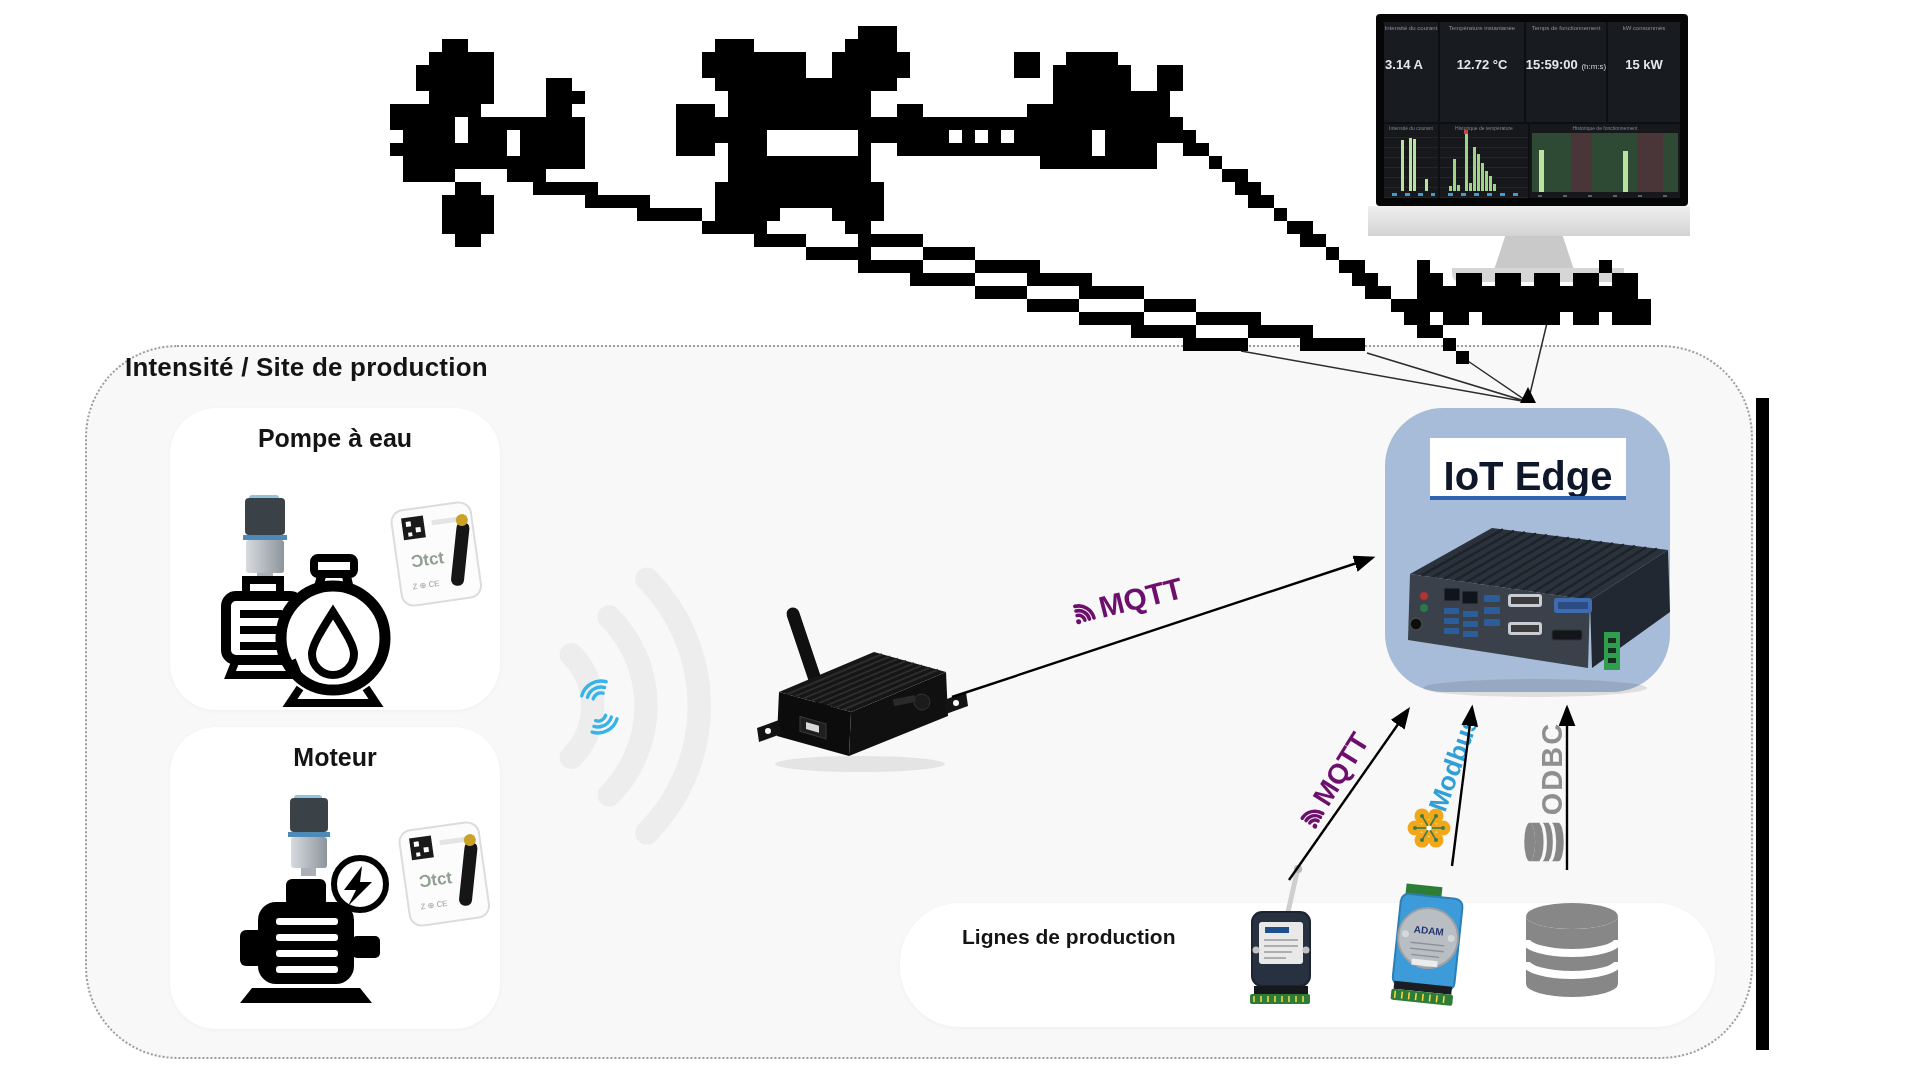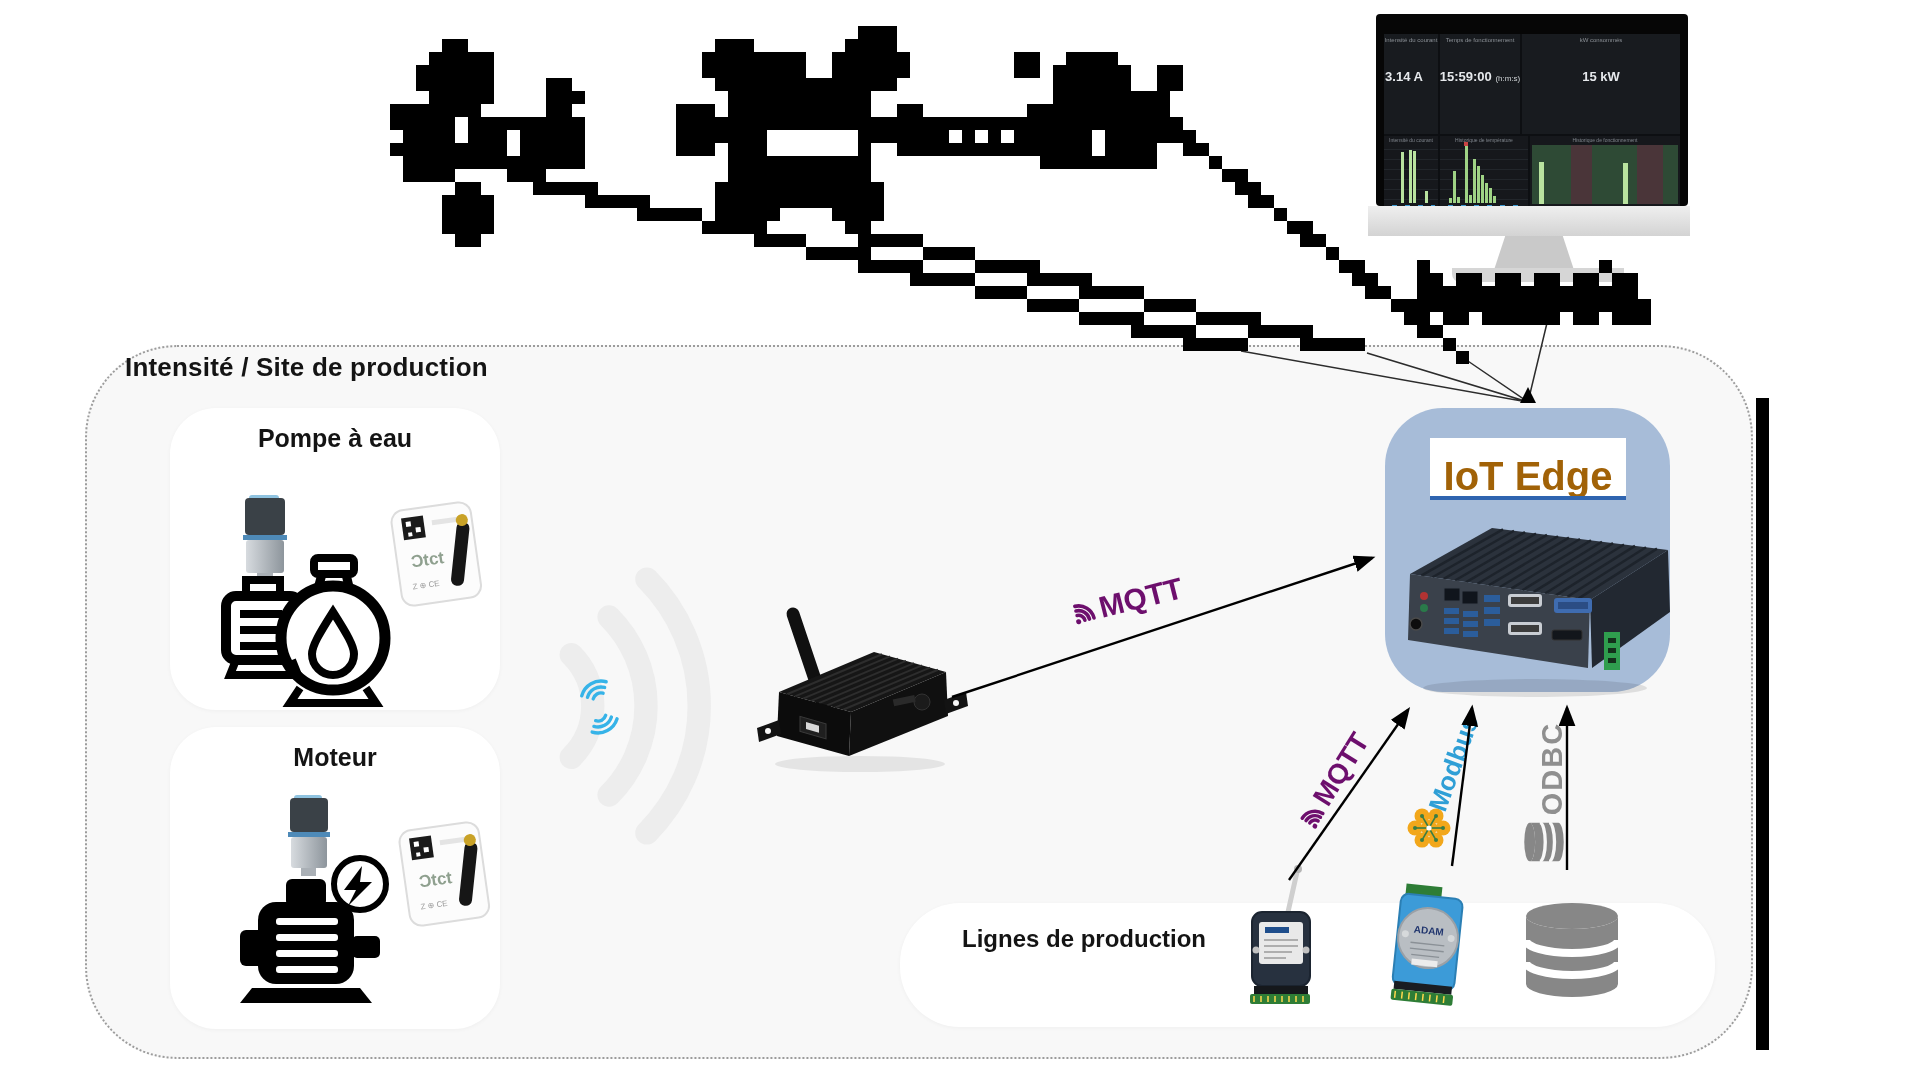--- a/index.html
+++ b/index.html
@@ -10,45 +10,45 @@
     border:2px dotted #9c9c9c;border-radius:92px;box-sizing:border-box;}
   #building-label{left:125px;top:352px;font-size:26px;font-weight:800;color:#141414;letter-spacing:.2px;}
   #shadow-bar{left:1756px;top:398px;width:13px;height:652px;background:#000;}
   
   .card{background:#fff;border-radius:46px;box-shadow:0 1px 4px rgba(0,0,0,.04);}
   #pump-card{left:170px;top:408px;width:330px;height:302px;}
   #motor-card{left:170px;top:727px;width:330px;height:302px;}
   #production-card{left:900px;top:903px;width:815px;height:124px;border-radius:60px;}
   .card-title{position:absolute;left:0;right:0;top:16px;text-align:center;
     font-size:25px;font-weight:800;color:#141414;}
-  #production-title{position:absolute;left:62px;top:22px;font-size:24px;font-weight:800;color:#141414;text-align:center;}
+  #production-title{position:absolute;left:62px;top:22px;font-size:21px;font-weight:800;color:#141414;text-align:center;}
   
   #lorawan{left:556px;top:683px;font-size:40px;font-weight:800;white-space:nowrap;}
   #lorawan .gray{color:#6d6e71;letter-spacing:-1px;}
   #lorawan .blue{color:#36b3e8;font-style:italic;letter-spacing:-1px;}
   #lorawan sup{font-size:12px;color:#9a9a9a;}
   
   #iotedge-box{left:1385px;top:408px;width:285px;height:284px;background:#a7bcd8;border-radius:58px;}
   #iotedge-band{position:absolute;left:45px;top:30px;width:196px;height:60px;background:#fff;
     display:flex;align-items:center;justify-content:center;}
-  #iotedge-title{font-size:40px;font-weight:800;color:#a16207;font-stretch:condensed;margin-top:16px;}
+  #iotedge-title{font-size:40px;font-weight:800;color:#0f172a;font-stretch:condensed;margin-top:16px;}
   #iotedge-underline{position:absolute;left:45px;top:88px;width:196px;height:4px;background:#2e64b0;}
   
   .proto{display:flex;align-items:center;gap:3px;white-space:nowrap;}
   #mqtt-upper{left:1058px;top:584px;transform:rotate(-14deg);}
   #mqtt-lower{left:1272px;top:768px;transform:rotate(-58deg);}
   .mqtt-text{font-size:30px;font-weight:900;color:#6d0f6d;letter-spacing:0;}
   #modbus-label{left:1398px;top:748px;width:112px;text-align:center;transform:rotate(-70deg);
     font-size:26px;font-weight:800;color:#2f9fd6;}
   #odbc-label{left:1496px;top:752px;width:112px;text-align:center;transform:rotate(-90deg);
     font-size:29px;font-weight:800;color:#8f8f8f;letter-spacing:2px;}
   
   #monitor-bezel{left:1376px;top:14px;width:312px;height:192px;background:#060606;border-radius:4px;}
   #monitor-screen{position:absolute;left:8px;top:8px;width:296px;height:176px;background:#0d0f12;
-    display:flex;flex-direction:column;gap:2px;margin-top:12px;}
+    display:flex;flex-direction:column;gap:2px;}
   .mrow{display:flex;gap:2px;}
   .mrow1{height:100px;}
   .mrow2{flex:1;}
   .stat{background:#181b1f;display:flex;flex-direction:column;align-items:center;overflow:hidden;}
   .stat .t{font-size:6px;color:#8b9096;margin-top:3px;white-space:nowrap;}
   .stat .v{color:#e6e9ec;font-weight:bold;font-size:13px;margin-top:26px;white-space:nowrap;}
   .stat .v small{font-size:8px;font-weight:normal;color:#cfd3d6;}
   .chart{background:#16181c;position:relative;display:flex;flex-direction:column;overflow:hidden;}
   .chart .t{font-size:5px;color:#7f858c;text-align:center;height:8px;line-height:9px;white-space:nowrap;overflow:hidden;}
   .plot{flex:1;display:flex;align-items:flex-end;gap:1px;padding:1px 3px 7px 9px;position:relative;
@@ -104,20 +104,24 @@
     </div>
     <div id="iotedge-underline"></div>
   </div>
 
   <div class="abs" id="monitor-bezel">
     <div id="monitor-screen">
       <div class="mrow mrow1">
         <div class="stat" style="flex:0 0 54px">
           <div class="t">Intensité du courant</div>
           <div class="v" style="transform:translateX(-7px)">3.14 A</div>
+        </div>
+        <div class="stat" style="flex:0 0 84px">
+          <div class="t">Température instantanée</div>
+          <div class="v">12.72 °C</div>
         </div>
         <div class="stat" style="flex:0 0 80px">
           <div class="t">Temps de fonctionnement</div>
           <div class="v"><span>15:59:00</span> <small>(h:m:s)</small></div>
         </div>
         <div class="stat" style="flex:1">
           <div class="t">kW consommés</div>
           <div class="v">15 kW</div>
         </div>
       </div>

